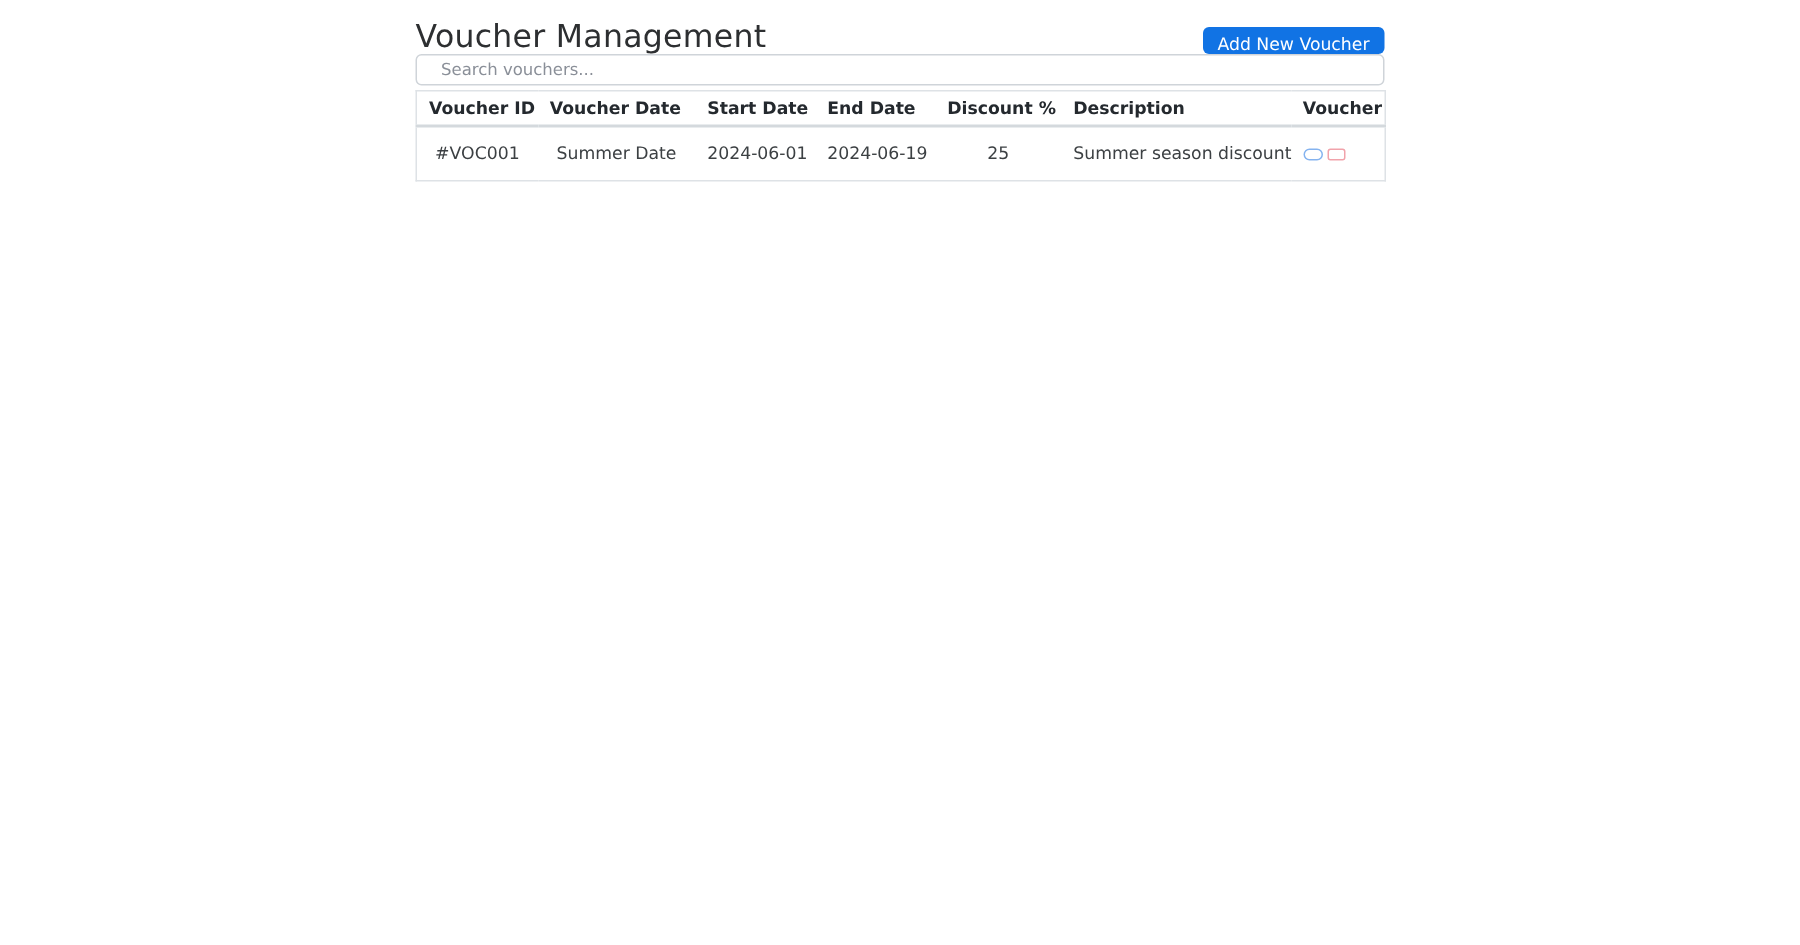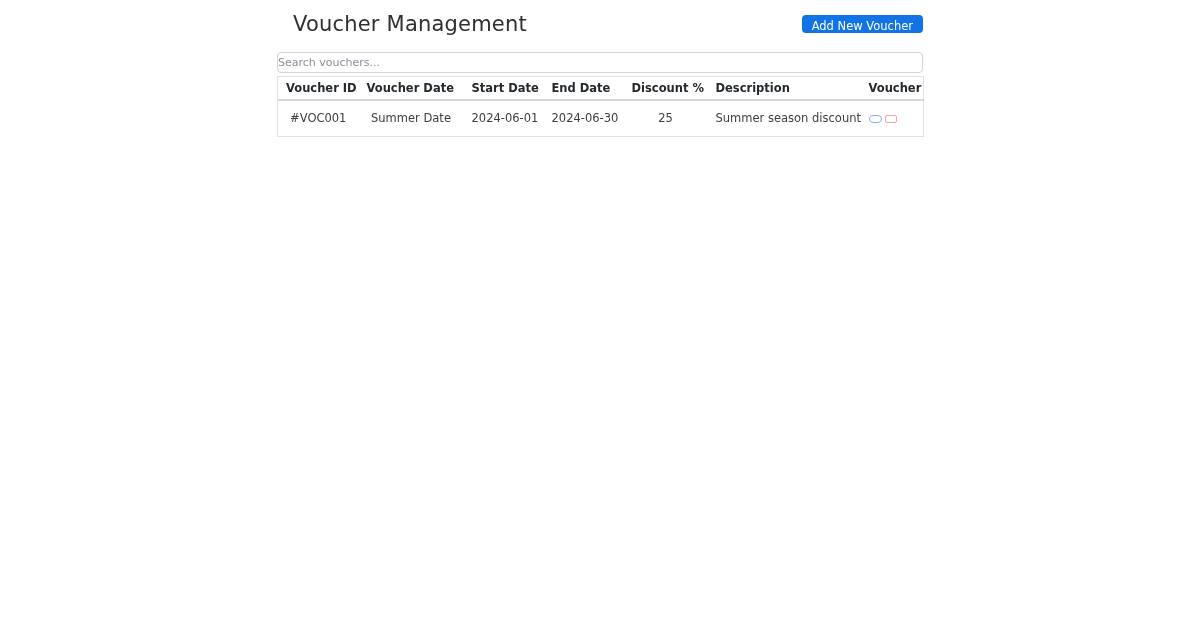--- a/index.html
+++ b/index.html
@@ -10,23 +10,22 @@
     color: #3c4043;
   }
   .container {
     width: 646px;
     margin: 0 auto;
     padding-top: 12px;
   }
   .header-row {
     display: flex;
     justify-content: space-between;
-    align-items: center;
+    align-items: flex-end;
     height: 24px;
-    margin-left: 16px;
   }
   .page-title {
     font-size: 21px;
     font-weight: 500;
     color: #2d2f31;
     letter-spacing: 0.2px;
     line-height: 24px;
     white-space: nowrap;
   }
   .btn-primary {
@@ -39,24 +38,23 @@
     line-height: 12px;
     padding: 5px 10px;
     height: 18px;
     cursor: pointer;
     white-space: nowrap;
   }
   .search-input {
     display: block;
     width: 100%;
     height: 21px;
-    margin-top: 16px;
     border: 1px solid #cfd4d9;
     border-radius: 4px;
-    padding: 0 0;
+    padding: 0 16px;
     font-family: inherit;
     font-size: 11px;
     color: #3c4043;
     outline: none;
   }
   .search-input::placeholder { color: #8a8f98; }
   table.vouchers {
     width: 100%;
     margin-top: 3px;
     border-collapse: collapse;
@@ -139,21 +137,21 @@
         <th>Discount %</th>
         <th>Description</th>
         <th>Voucher</th>
       </tr>
     </thead>
     <tbody>
       <tr>
         <td>#VOC001</td>
         <td>Summer Date</td>
         <td>2024-06-01</td>
-        <td>2024-06-30</td>
+        <td>2024-06-19</td>
         <td>25</td>
         <td>Summer season discount</td>
         <td>
           <div class="actions-cell">
             <button class="mini-btn edit" aria-label="Edit"></button>
             <button class="mini-btn delete" aria-label="Delete"></button>
           </div>
         </td>
       </tr>
     </tbody>

